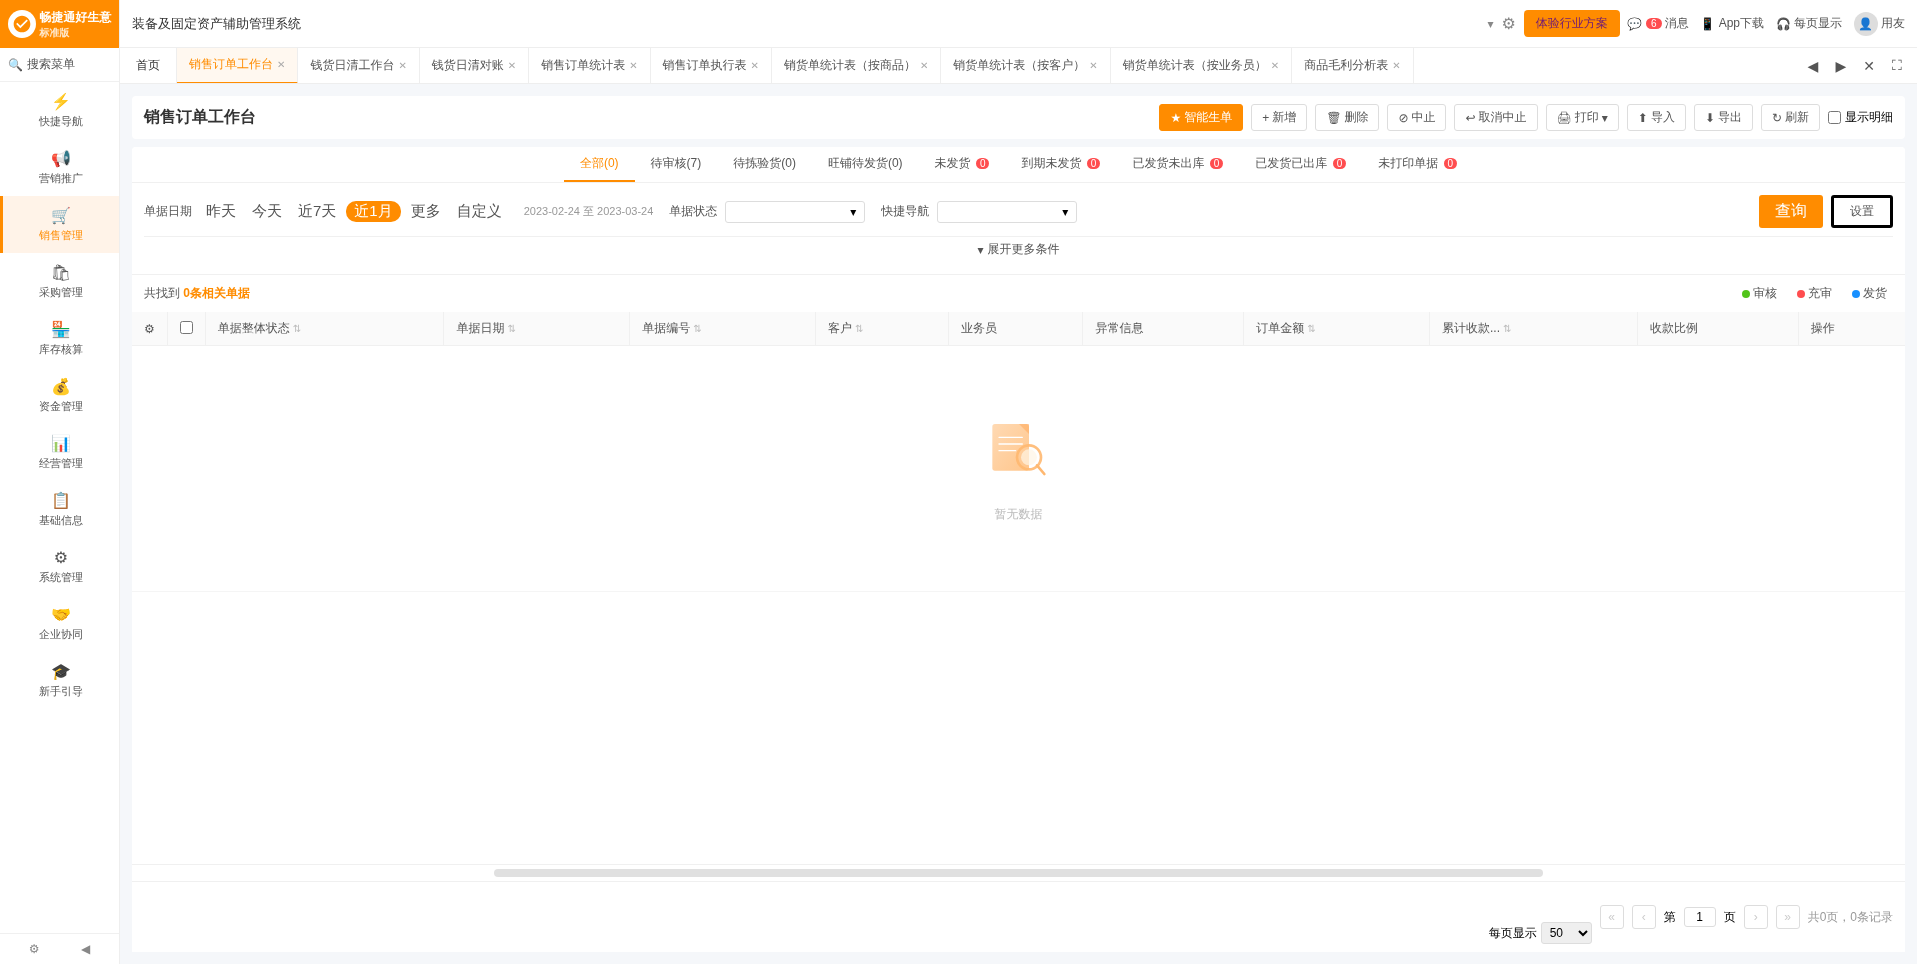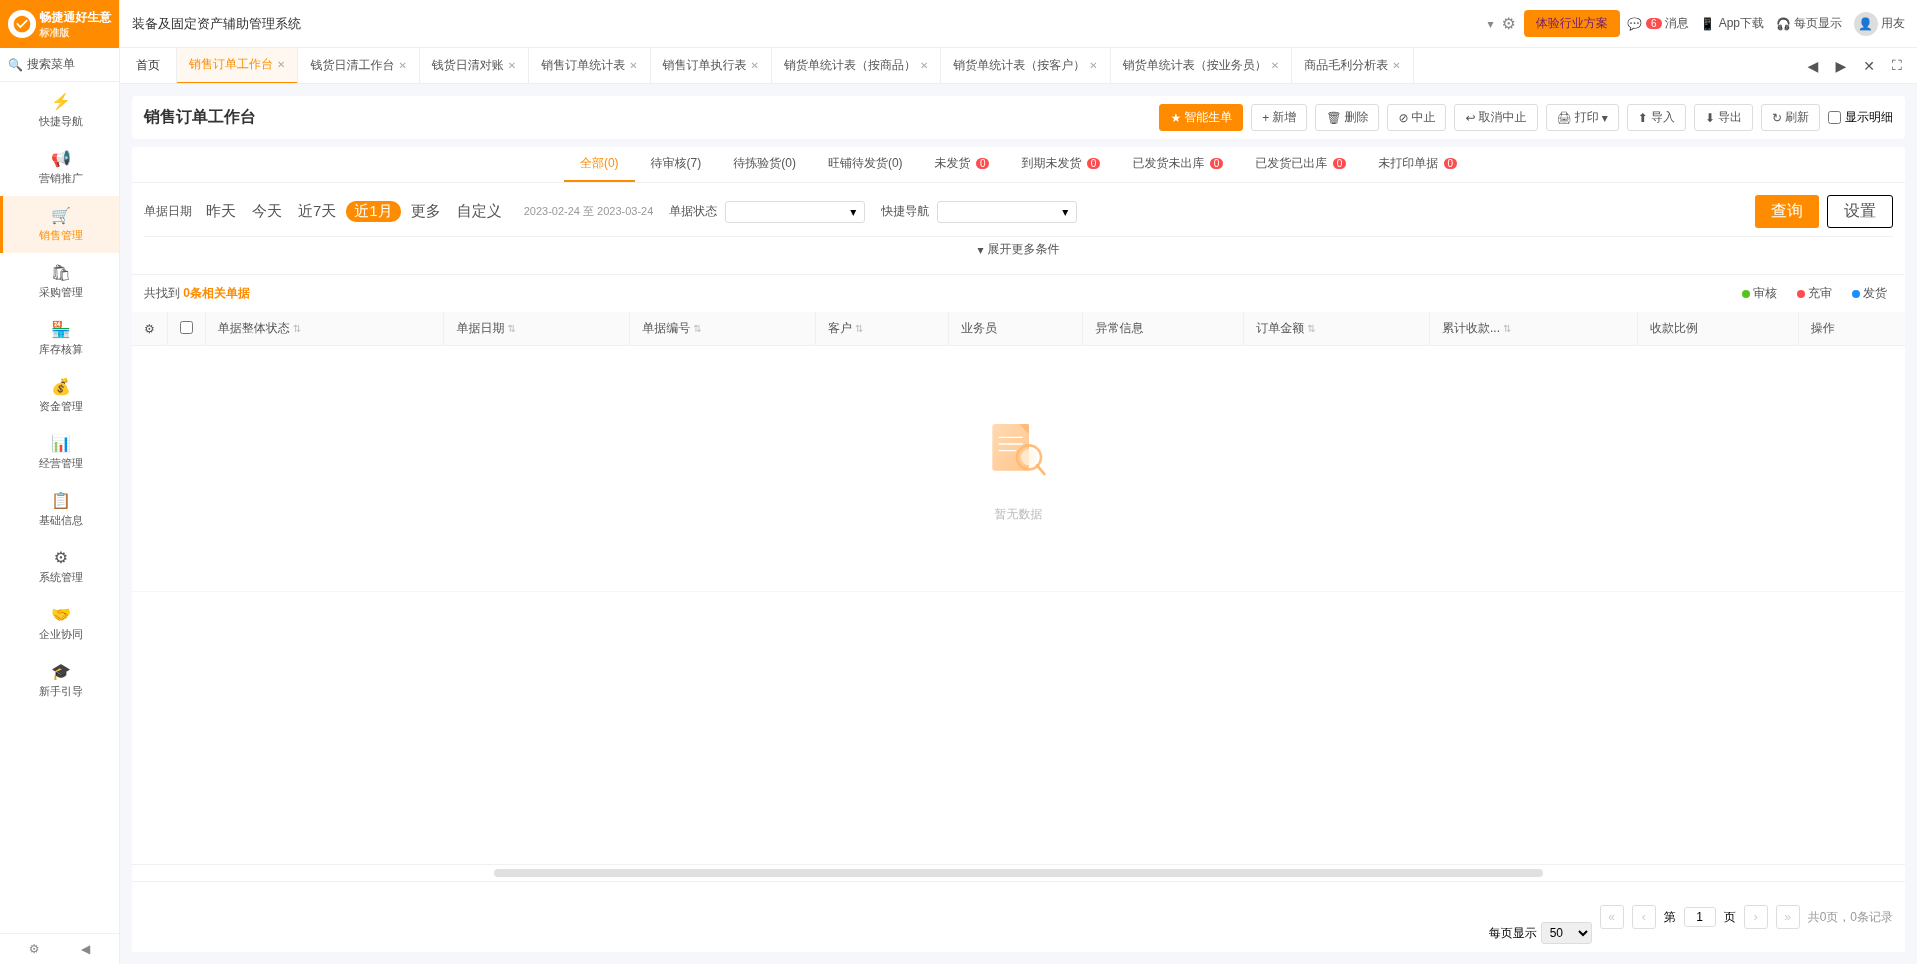--- a/index.html
+++ b/index.html
@@ -451,25 +451,25 @@
       color: white;
       border: none;
       border-radius: 3px;
       padding: 5px 16px;
       cursor: pointer;
       font-size: 16px;
     }
     .settings-btn {
       background: white;
       color: #555;
-      border: 1px solid #000000;
+      border: 3px solid #000000;
       border-radius: 3px;
       padding: 5px 16px;
       cursor: pointer;
-      font-size: 16px;
+      font-size: 12px;
     }
   </style>
 </head>
 <body>
 
 <div class="sidebar">
   <div class="sidebar-logo">
     <div class="sidebar-logo-icon">
       <svg viewBox="0 0 24 24" fill="#ff8c00">
           <path d="M12 2C6.48 2 2 6.48 2 12s4.48 10 10 10 10-4.48 10-10S17.52 2 12 2zm-2 15l-5-5 1.41-1.41L10 14.17l7.59-7.59L19 8l-9 9z"></path>

